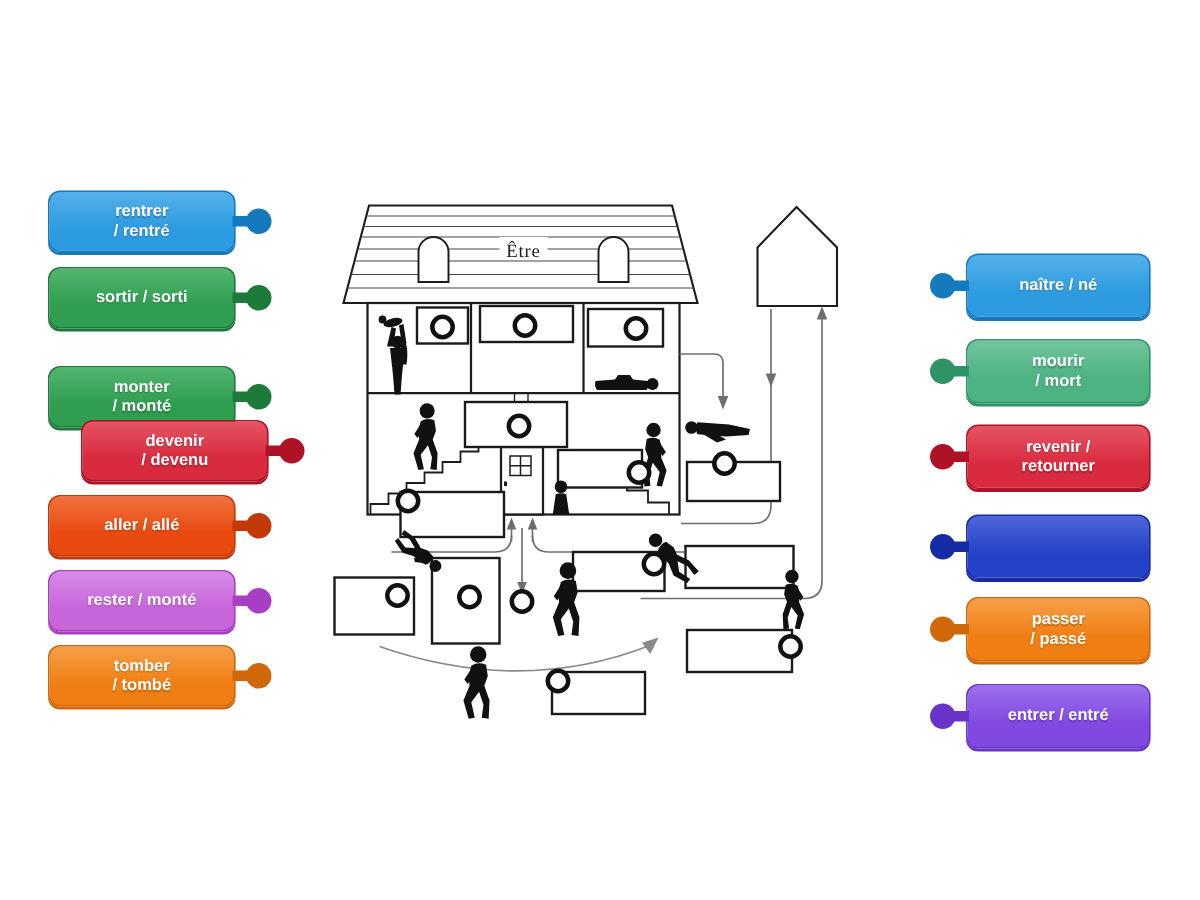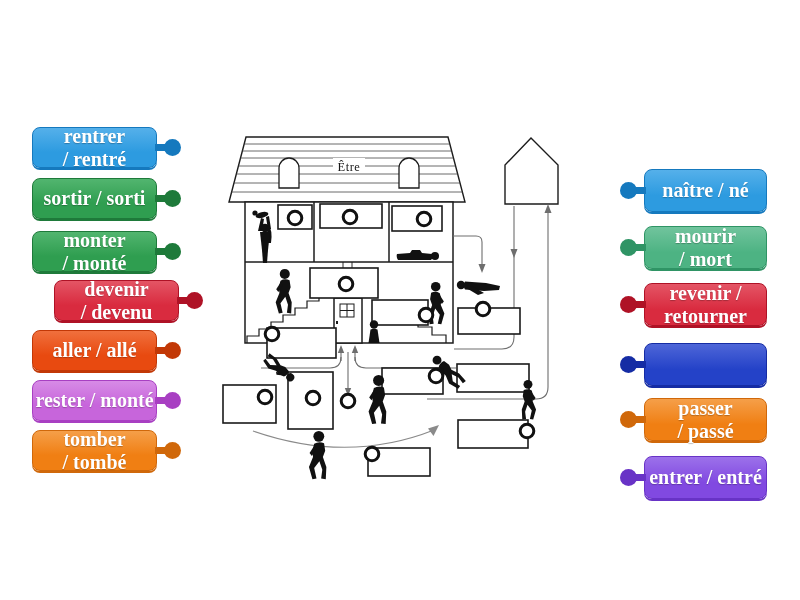--- a/index.html
+++ b/index.html
@@ -1,25 +1,25 @@
 <!DOCTYPE html>
 <html><head>
 <meta charset="utf-8">
 <style>
   html,body{margin:0;padding:0;}
   body{width:800px;height:600px;background:#ffffff;position:relative;overflow:hidden;
        font-family:"Liberation Sans",sans-serif;}
   .stage{position:absolute;inset:0;}
   
   .tag{position:absolute;width:125px;height:41px;border-radius:8px;color:#fff;
-       font-weight:bold;font-size:20px;line-height:1.12;display:flex;align-items:center;
+       font-weight:bold;font-size:11px;line-height:1.12;display:flex;align-items:center;
        justify-content:center;text-align:center;white-space:pre-line;
        background:linear-gradient(180deg,var(--light),var(--base) 62%);
        border:1px solid var(--dark);box-shadow:0 2px 0 var(--dark);
-       text-shadow:0 1px 1px rgba(0,0,0,.25);cursor:grab;box-sizing:border-box;font-family:Liberation Serif, serif;}
+       text-shadow:0 1px 1px rgba(0,0,0,.25);cursor:grab;box-sizing:border-box;}
   .tag.rcol{width:123px;height:43px;margin-top:36px;}
   .stub{position:absolute;width:17px;height:7px;background:var(--dark);top:50%;margin-top:-3.5px;}
   .dot{position:absolute;width:17px;height:17px;border-radius:50%;background:var(--dark);
        top:50%;margin-top:-8.5px;}
   .tag.lcol .stub{right:-16px;} .tag.lcol .dot{right:-25px;}
   .tag.rcol .stub{left:-16px;}  .tag.rcol .dot{left:-25px;}
   svg text{font-family:"Liberation Serif",serif;}
 </style>
 </head>
 <body>
@@ -31,21 +31,21 @@
       <span>rentrer
 / rentré</span>
       <span class="stub"></span>
       <span class="dot"></span>
     </div>
     <div class="tag lcol" style="left: 32px; top: 178px; --base: #2F9E50; --light: #52B56F; --dark: #1E7A3A;">
       <span>sortir / sorti</span>
       <span class="stub"></span>
       <span class="dot"></span>
     </div>
-    <div class="tag lcol" style="left: 32px; top: 231px; --base: #2F9E50; --light: #52B56F; --dark: #1E7A3A;">
+    <div class="tag lcol" style="left: 32px; top: 244px; --base: #2F9E50; --light: #52B56F; --dark: #1E7A3A;">
       <span>monter
 / monté</span>
       <span class="stub"></span>
       <span class="dot"></span>
     </div>
     <div class="tag lcol" style="left: 32px; top: 280px; margin-left: 22px; --base: #D92B3F; --light: #E45565; --dark: #AF1226;">
       <span>devenir
 / devenu</span>
       <span class="stub"></span>
       <span class="dot"></span>

